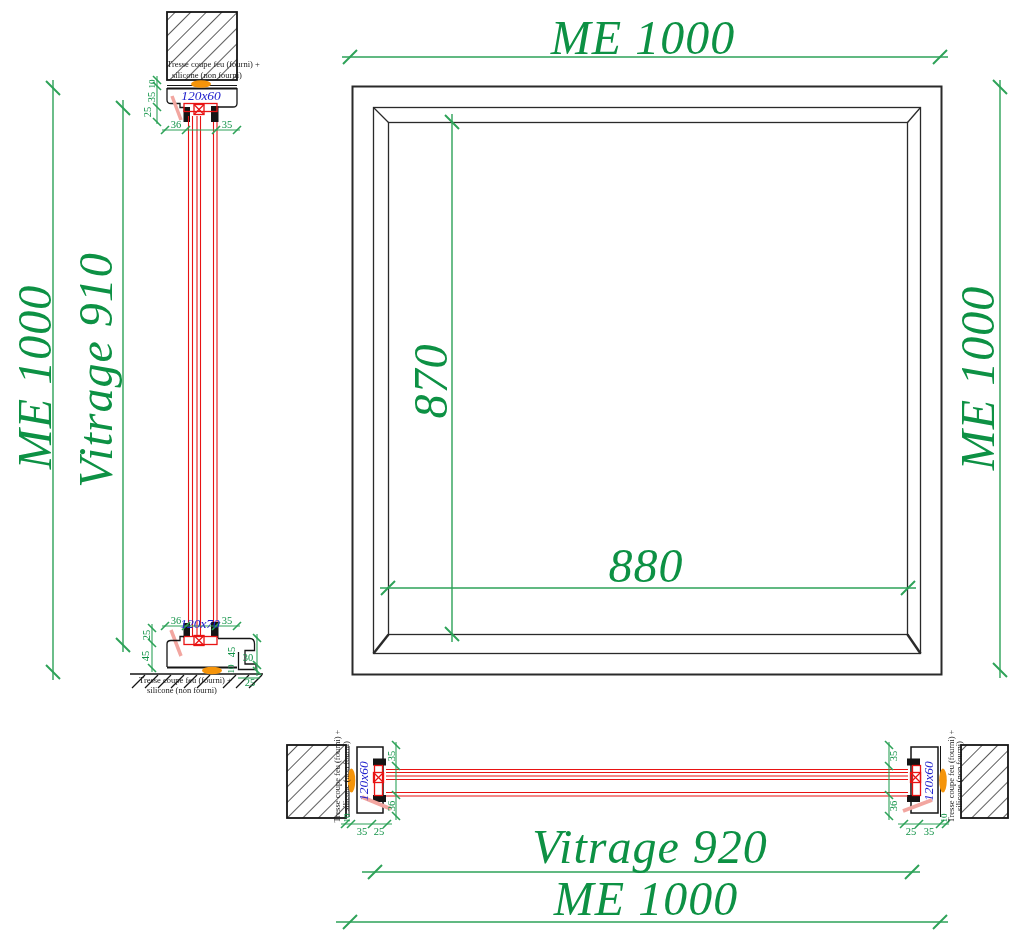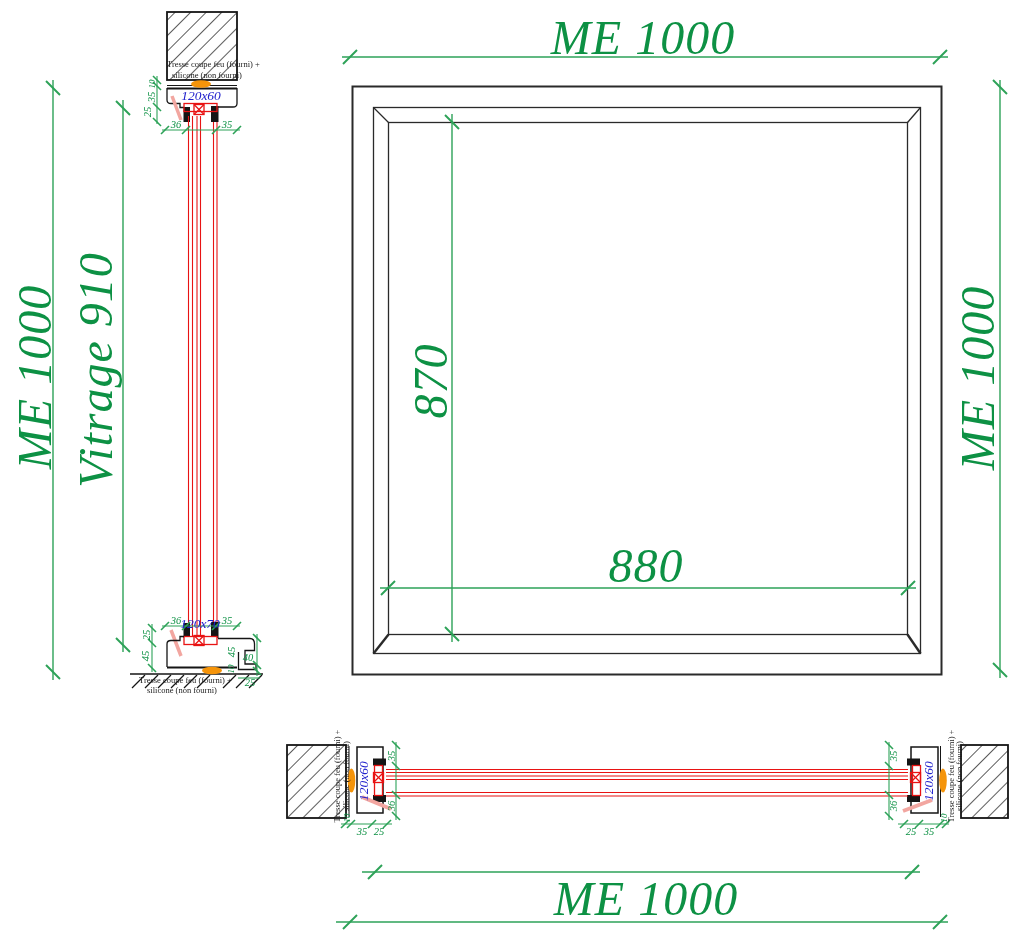--- a/index.html
+++ b/index.html
@@ -5,21 +5,21 @@
   html,body{margin:0;padding:0;background:#ffffff;}
   .canvas{position:relative;width:1024px;height:950px;background:#ffffff;overflow:hidden;
           font-family:"Liberation Serif", serif;}
   svg{position:absolute;left:0;top:0;}
   .lbl{position:absolute;white-space:nowrap;transform:translate(-50%,-50%);}
   .lbl.rot{transform:translate(-50%,-50%) rotate(-90deg);}
   .big{font-style:italic;font-size:48px;color:#0d9144;letter-spacing:1px;}
   .blue{font-style:italic;font-size:13.5px;color:#2020cc;}
   .note{font-size:8.5px;color:#1a1a1a;transform:translate(0,-50%);}
   .note.rot{transform:translate(-50%,-50%) rotate(-90deg);}
-  .dim{font-style:italic;font-size:10.5px;color:#0d9144;}
+  .dim{font-size:10.5px;color:#0d9144;}
   .dim.tiny{font-size:9px;}
 </style>
 </head>
 <body>
 
 <div class="canvas">
 
 <svg width="1024" height="950" viewBox="0 0 1024 950">
   <defs>
     <pattern id="hatch" patternUnits="userSpaceOnUse" width="11" height="11" patternTransform="rotate(-45)">
@@ -228,20 +228,21 @@
     </g>
   </g>
 </svg>
 
 <div class="lbl big" style="left:643px;top:37px">ME 1000</div>
 <div class="lbl big rot" style="left:977px;top:378px">ME 1000</div>
 <div class="lbl big rot" style="left:430px;top:381px">870</div>
 <div class="lbl big" style="left:646px;top:565px">880</div>
 <div class="lbl big rot" style="left:34px;top:377px">ME 1000</div>
 <div class="lbl big rot" style="left:95px;top:370px">Vitrage 910</div>
+<div class="lbl big" style="left:650px;top:846px">Vitrage 920</div>
 <div class="lbl big" style="left:646px;top:898px">ME 1000</div>
 
 <div class="lbl blue" style="left:201px;top:96px">120x60</div>
 <div class="lbl blue" style="left:200px;top:624px">120x70</div>
 <div class="lbl blue rot" style="left:364px;top:781px">120x60</div>
 <div class="lbl blue rot" style="left:929px;top:781px">120x60</div>
 
 <div class="lbl note" style="left:167px;top:64px">Tresse coupe feu (fourni) +</div>
 <div class="lbl note" style="left:172px;top:75px">silicone (non fourni)</div>
 <div class="lbl note" style="left:139px;top:680px">Tresse coupe feu (fourni) +</div>
@@ -255,21 +256,21 @@
 <div class="lbl dim rot" style="left:151px;top:97px">35</div>
 <div class="lbl dim rot" style="left:147px;top:112px">25</div>
 <div class="lbl dim" style="left:176px;top:124px">36</div>
 <div class="lbl dim" style="left:227px;top:124px">35</div>
 
 <div class="lbl dim" style="left:176px;top:620px">36</div>
 <div class="lbl dim" style="left:227px;top:620px">35</div>
 <div class="lbl dim rot" style="left:146px;top:635px">25</div>
 <div class="lbl dim rot" style="left:145px;top:656px">45</div>
 <div class="lbl dim rot" style="left:231px;top:652px">45</div>
-<div class="lbl dim" style="left:248px;top:657px">40</div>
+<div class="lbl dim" style="left:248px;top:657px">30</div>
 <div class="lbl dim tiny rot" style="left:231px;top:669px">10</div>
 <div class="lbl dim" style="left:250px;top:682px">25</div>
 
 <div class="lbl dim rot" style="left:391px;top:756px">35</div>
 <div class="lbl dim rot" style="left:391px;top:806px">36</div>
 <div class="lbl dim tiny rot" style="left:347px;top:818px">10</div>
 <div class="lbl dim" style="left:362px;top:831px">35</div>
 <div class="lbl dim" style="left:379px;top:831px">25</div>
 
 <div class="lbl dim rot" style="left:893px;top:756px">35</div>

